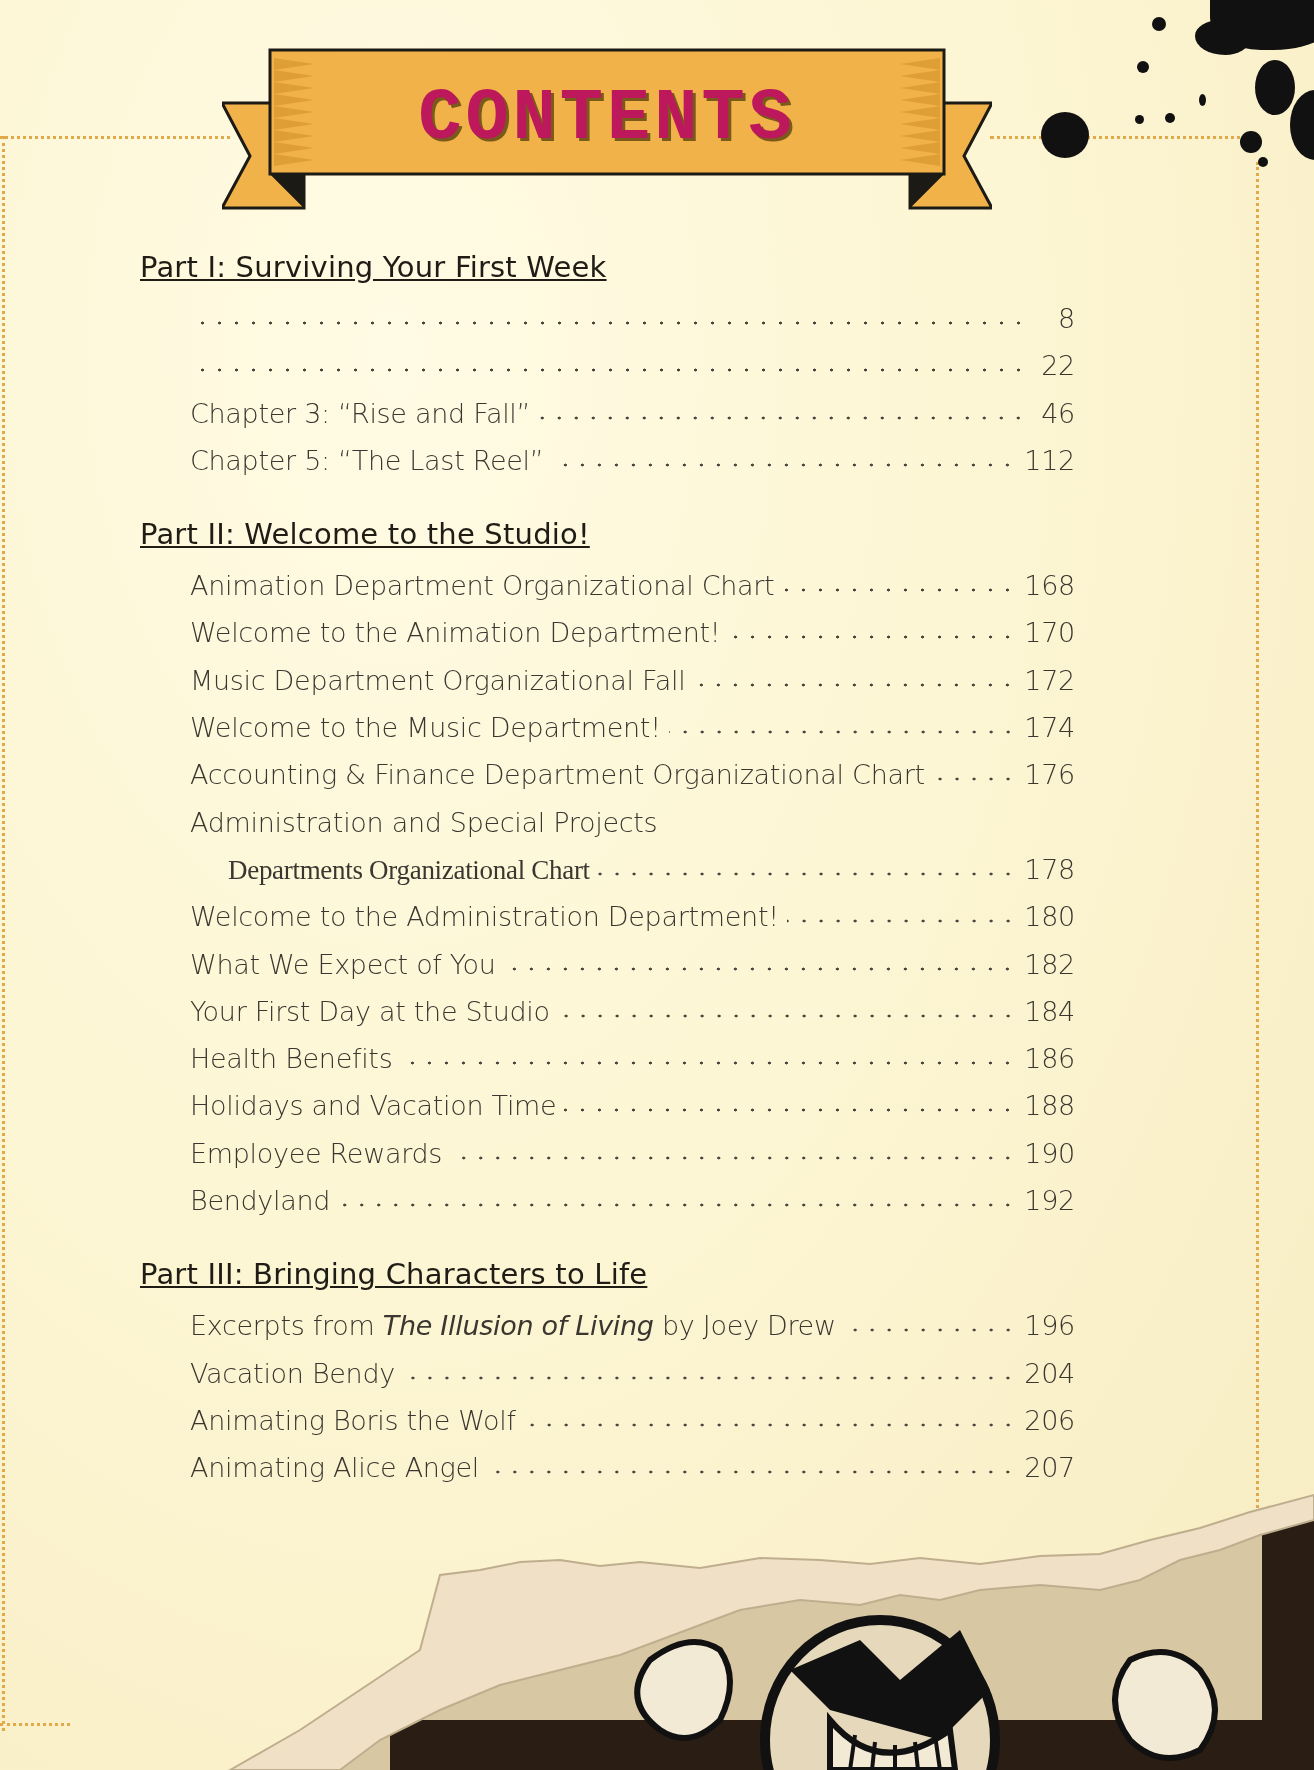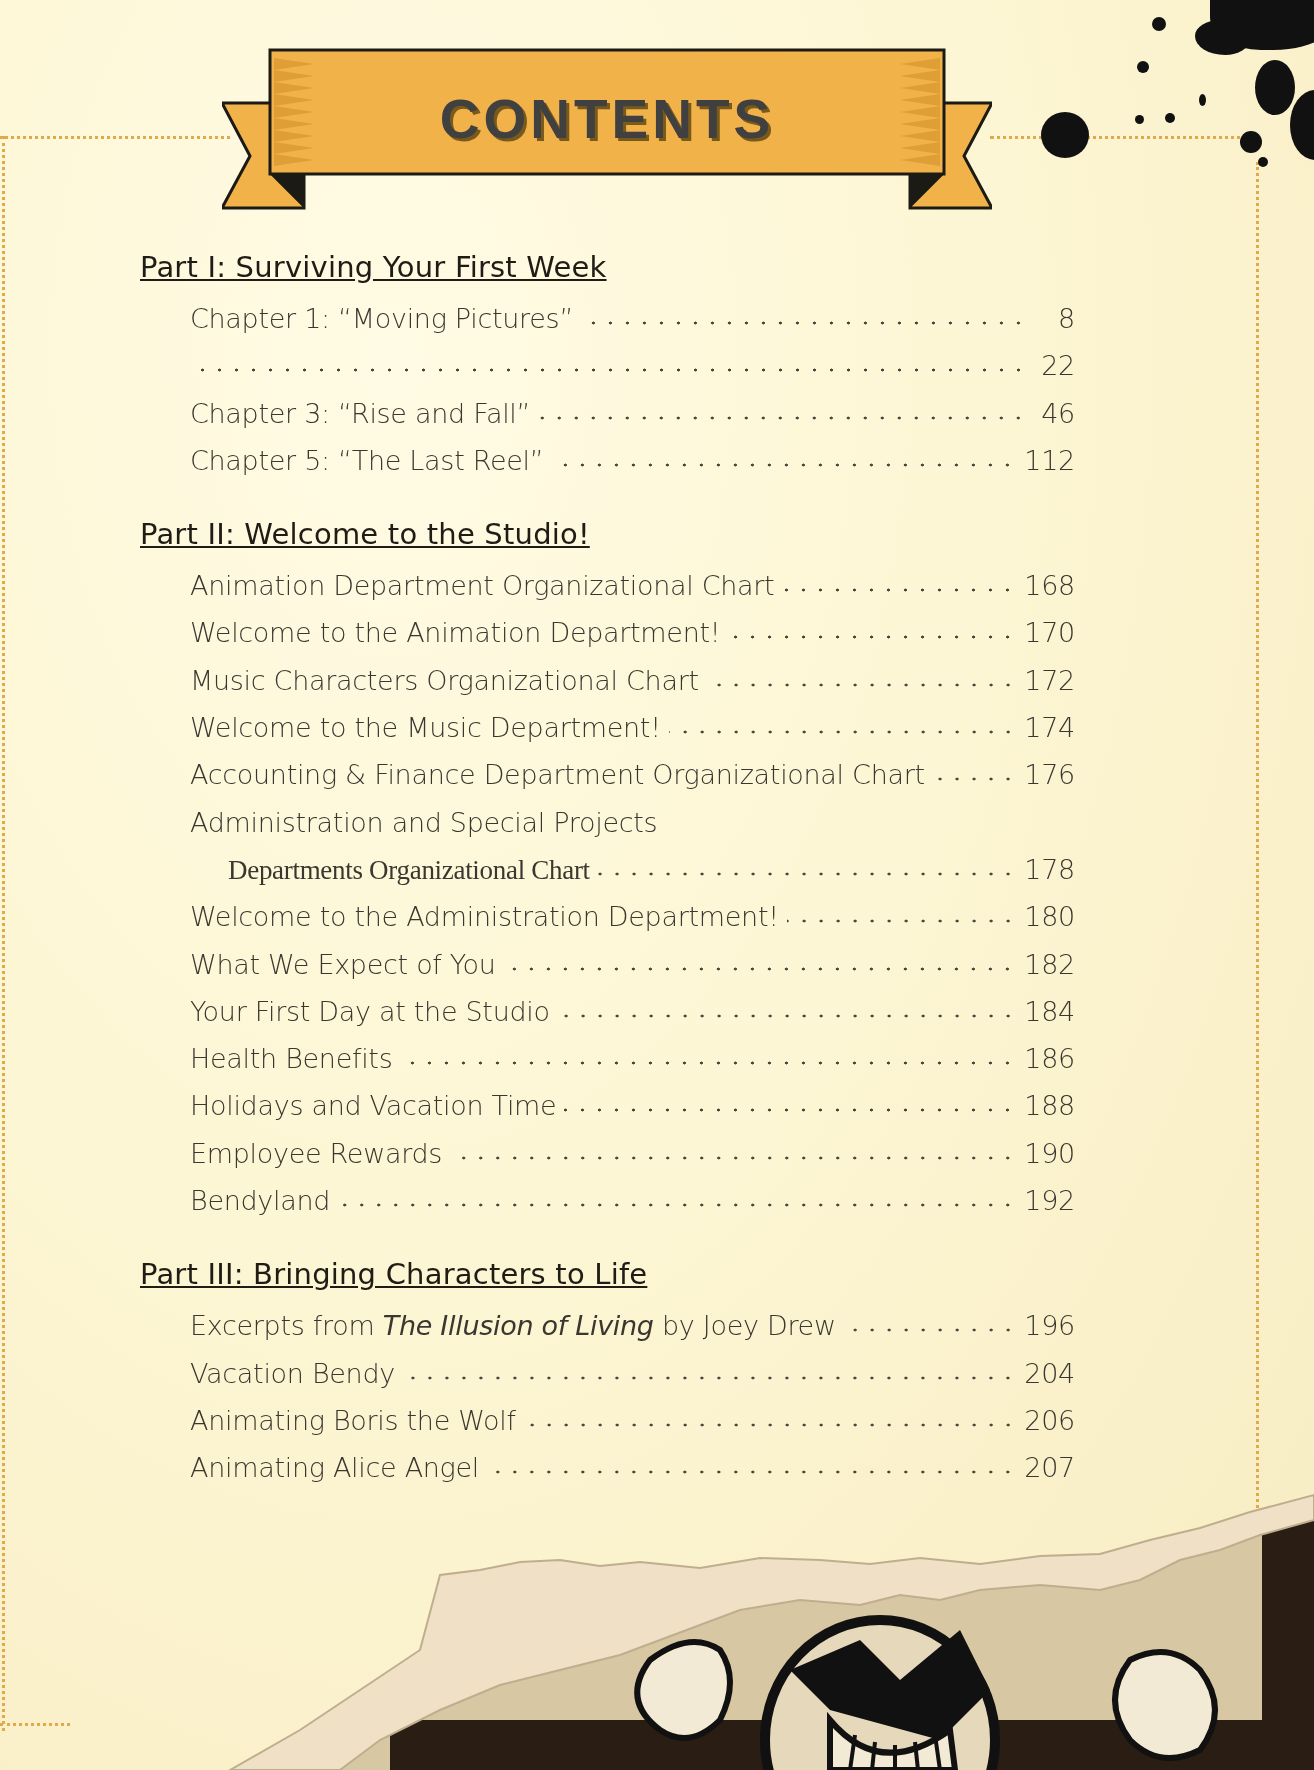--- a/index.html
+++ b/index.html
@@ -11,22 +11,22 @@
   
   .dot-h { position:absolute; height:0; border-top:3px dotted #e2a94a; }
   .dot-v { position:absolute; width:0; border-left:3px dotted #e2a94a; }
 
   
   .banner { position:absolute; left:222px; top:46px; width:770px; height:165px; }
   .banner svg { position:absolute; left:0; top:0; }
   .banner-title {
     position:absolute; left:80px; right:80px; top:18px; height:110px;
     display:flex; align-items:center; justify-content:center;
-    font-family:Liberation Sans, sans-serif; font-weight:bold; font-size:55px;
-    letter-spacing:4px; color:#404040;
+    font-family:Liberation Mono, monospace; font-weight:bold; font-size:72px;
+    letter-spacing:4px; color:#be185d;
     text-shadow: 3px 3px 0 #7a5a1a;
   }
 
   
   .splat { position:absolute; background:#111; border-radius:50%; }
 
   
   .toc { position:absolute; left:140px; top:245px; width:935px; }
   .part-heading {
     font-family:"DejaVu Sans", sans-serif; font-size:29px; color:#1f1c16;
@@ -97,21 +97,20 @@
     </g>
   </svg>
   <div class="banner-title">CONTENTS</div>
 </div>
 
 <div class="toc">
 
   <h2 class="part-heading">Part I: Surviving Your First Week</h2>
   <div class="entries">
     <div class="entry">
-      <span class="label">Chapter 1: “Moving Pictures”</span>
       <span class="leader"></span>
       <span class="page">8</span>
     </div>
     <div class="entry">
       <span class="leader"></span>
       <span class="page">22</span>
     </div>
     <div class="entry">
       <span class="label">Chapter 3: “Rise and Fall”</span>
       <span class="leader"></span>
@@ -130,21 +129,21 @@
       <span class="label">Animation Department Organizational Chart</span>
       <span class="leader"></span>
       <span class="page">168</span>
     </div>
     <div class="entry">
       <span class="label">Welcome to the Animation Department!</span>
       <span class="leader"></span>
       <span class="page">170</span>
     </div>
     <div class="entry">
-      <span class="label">Music Characters Organizational Chart</span>
+      <span class="label">Music Department Organizational Fall</span>
       <span class="leader"></span>
       <span class="page">172</span>
     </div>
     <div class="entry">
       <span class="label">Welcome to the Music Department!</span>
       <span class="leader"></span>
       <span class="page">174</span>
     </div>
     <div class="entry">
       <span class="label">Accounting &amp; Finance Department Organizational Chart</span>

